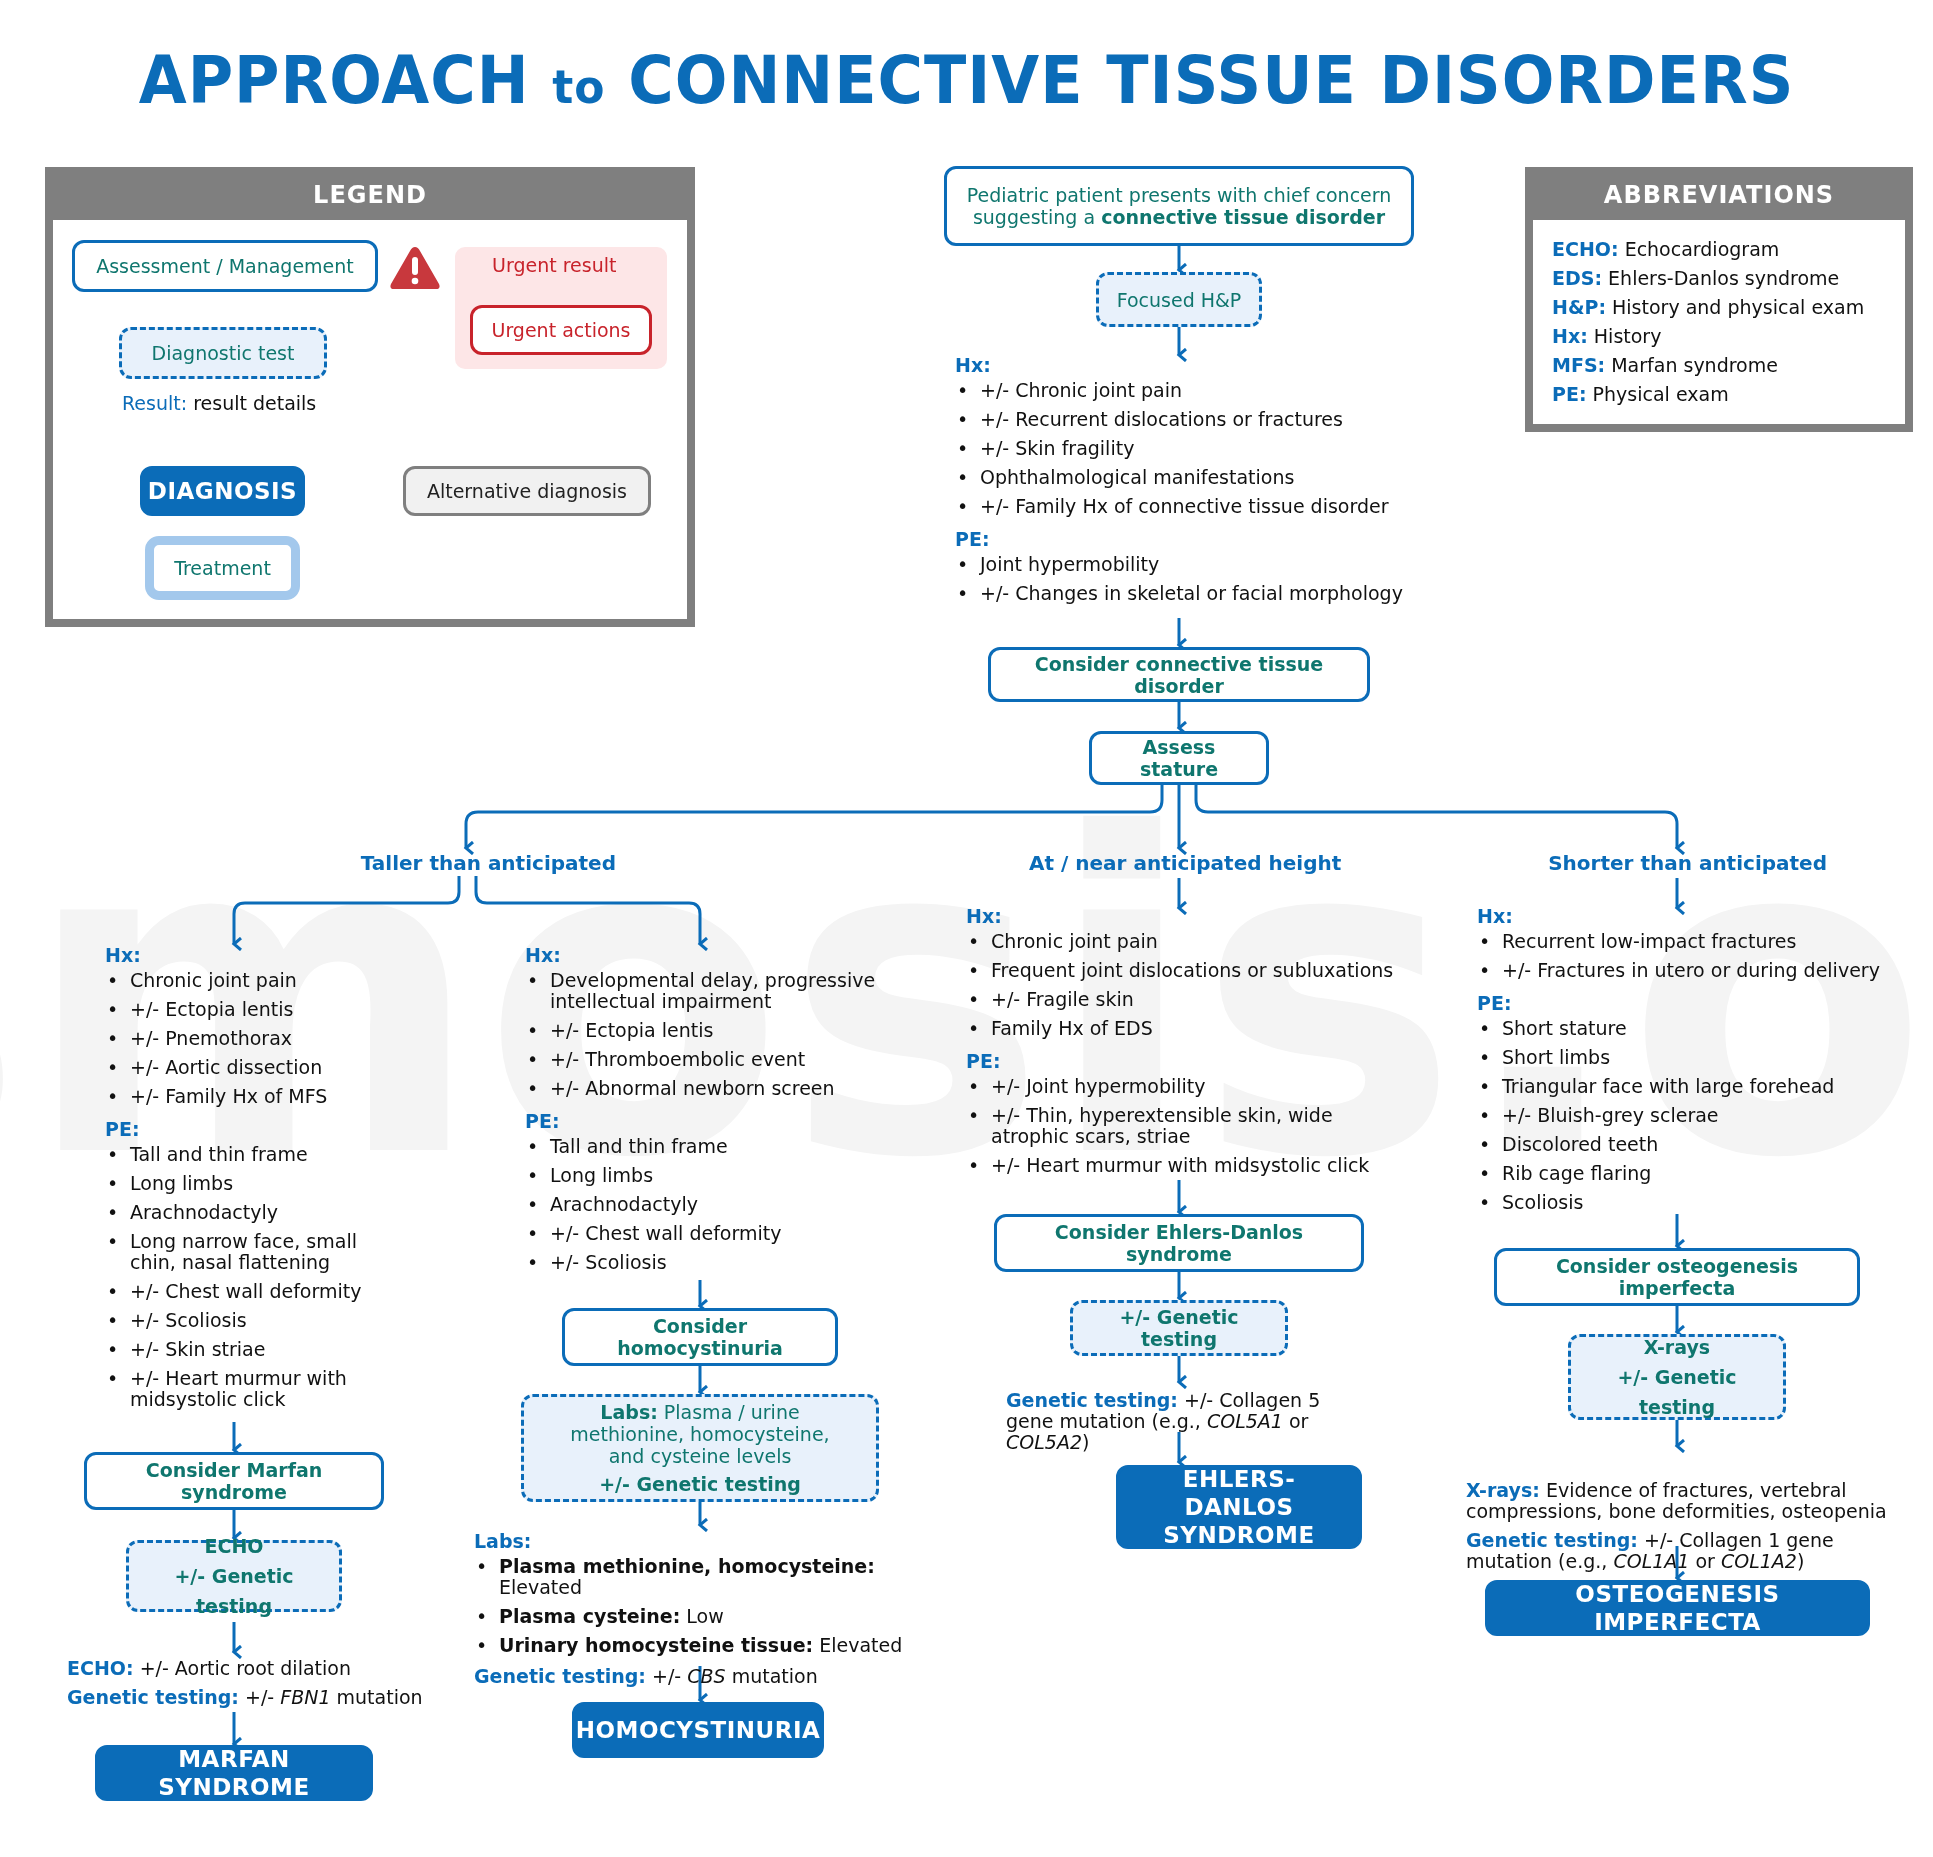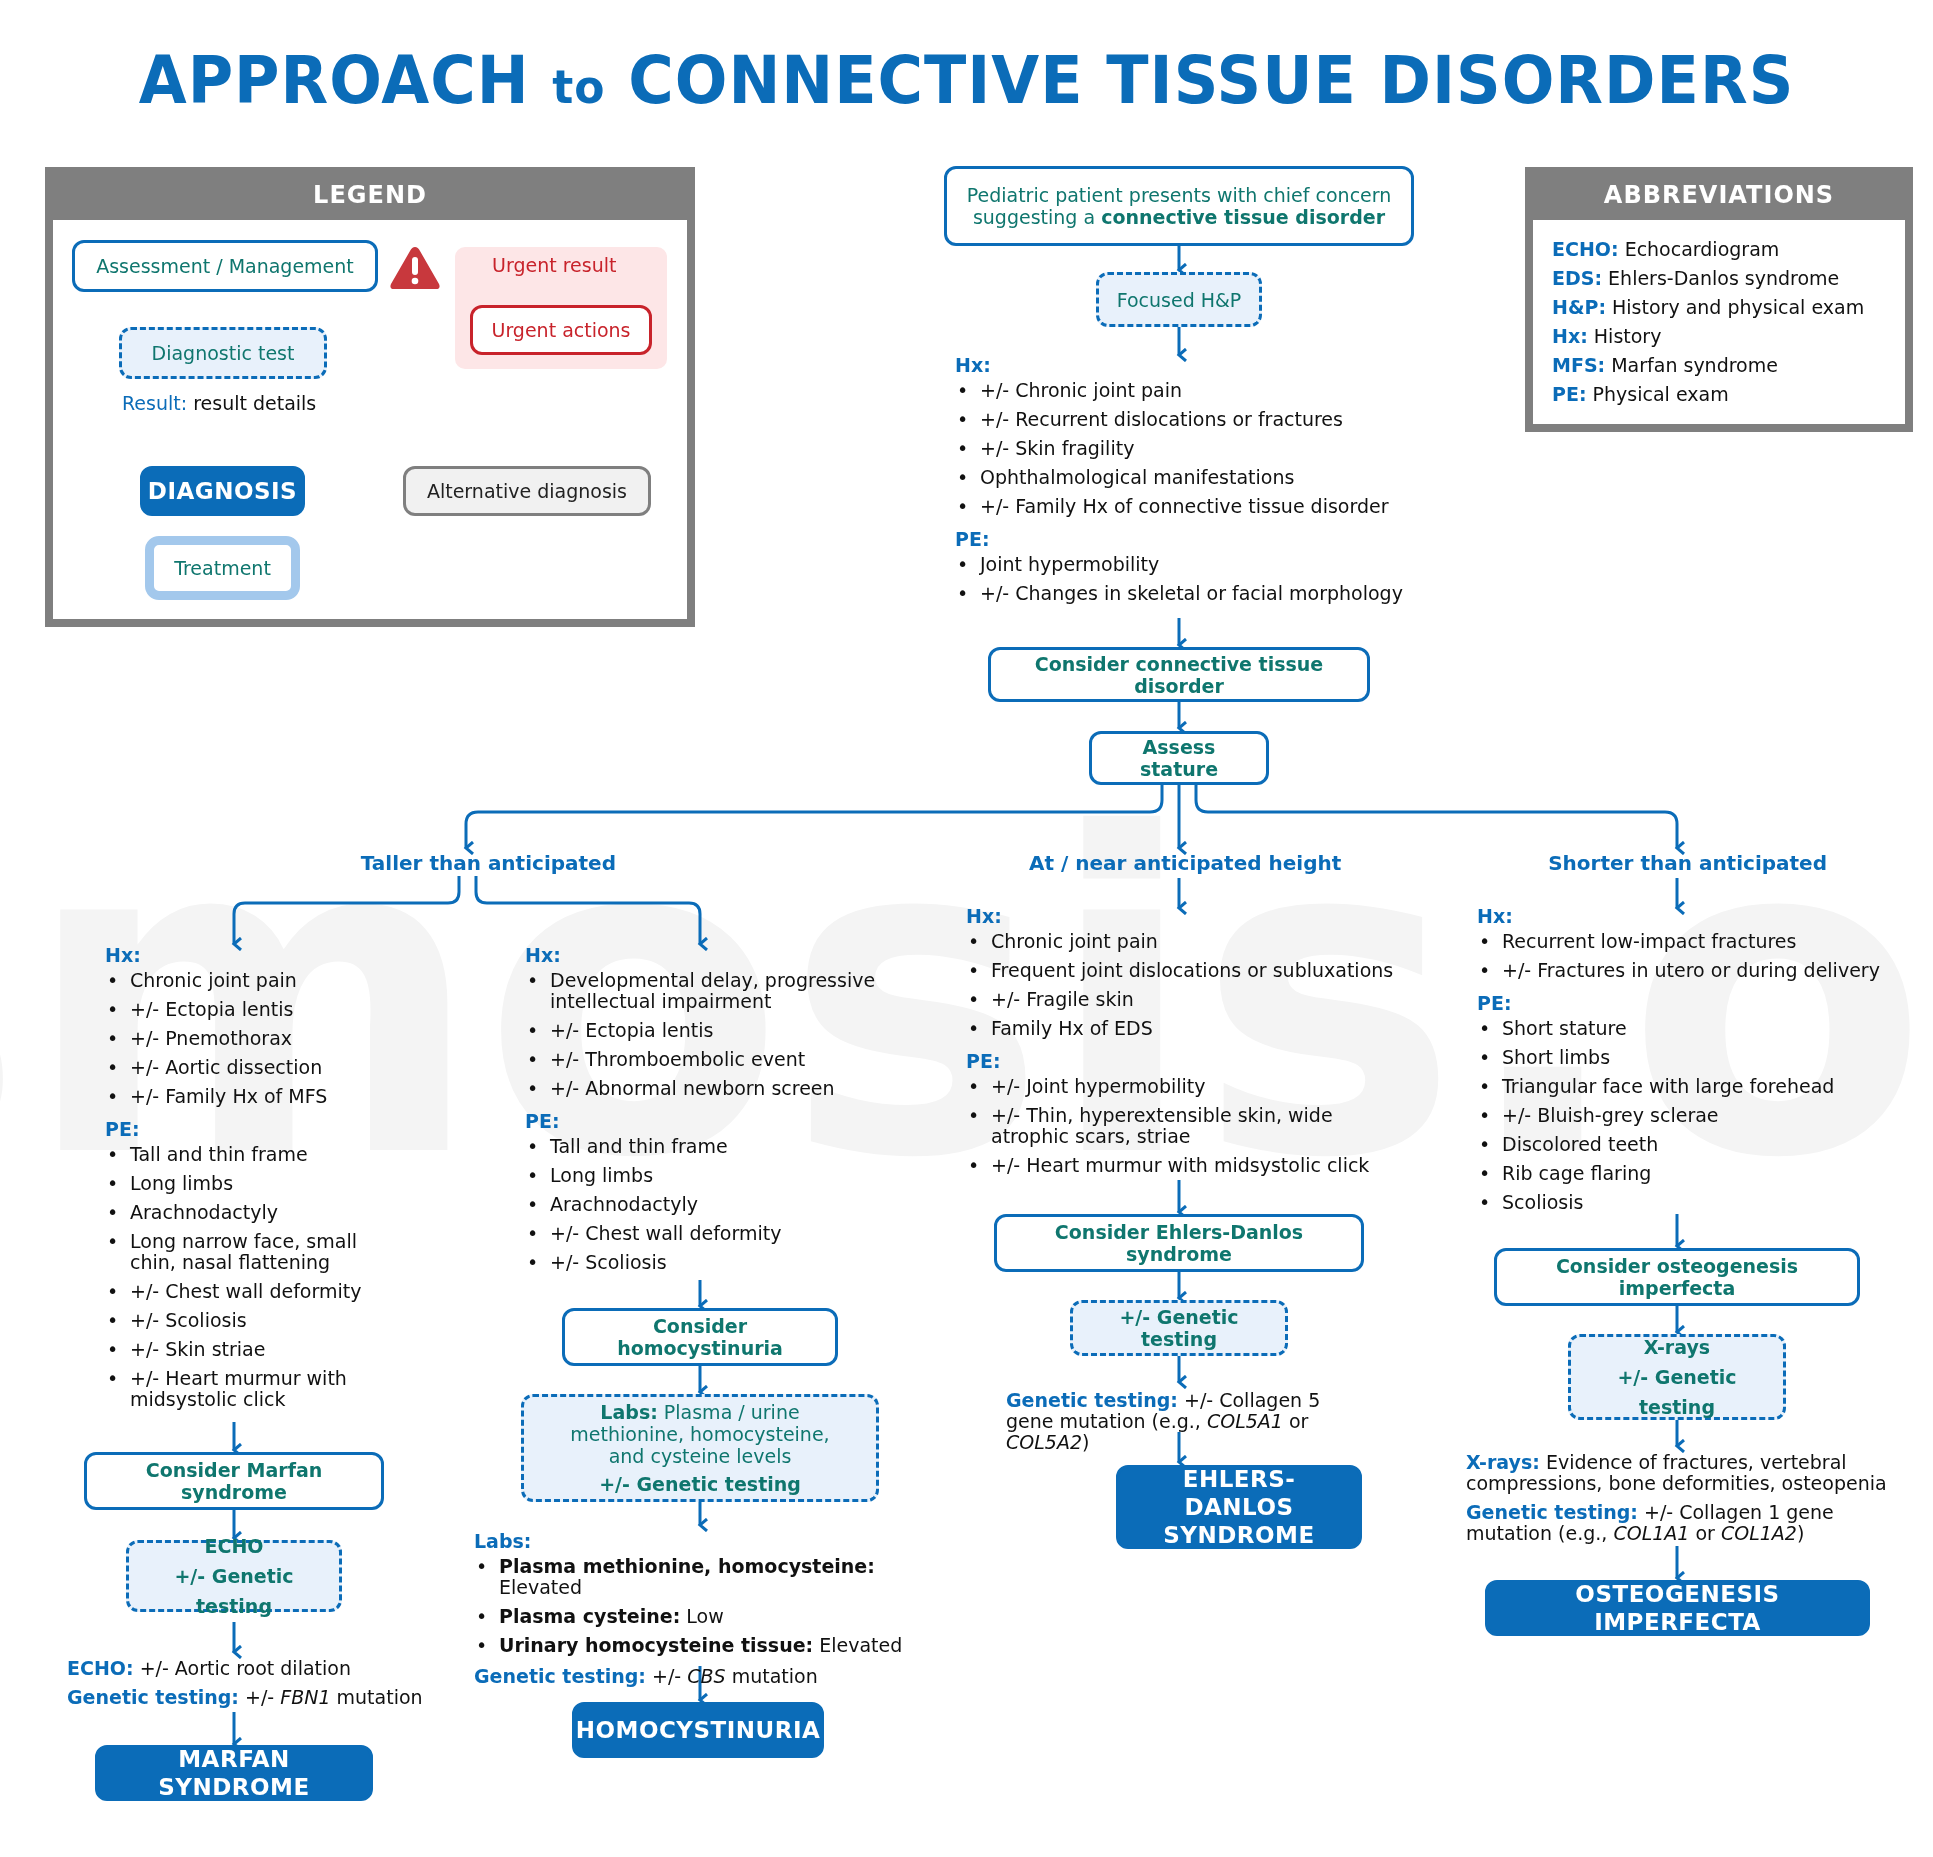--- a/index.html
+++ b/index.html
@@ -287,16 +287,16 @@
     <li>Rib cage flaring</li>
     <li>Scoliosis</li>
   </ul>
 </div>
 <div class="box" style="left:1494px; top:1248px; width:366px; height:58px;">Consider osteogenesis imperfecta</div>
 <div class="box dash" style="left:1568px; top:1334px; width:218px; height:86px; flex-direction:column; line-height:30px;">
   <div>X-rays</div>
   <div>+/- Genetic testing</div>
 </div>
 <div class="txt" style="left:1466px; top:1452px; width:430px; line-height:21px;">
-  <div style="margin-bottom:8px;"><span class="lbl">X-rays:</span> <span>Evidence of fractures, vertebral compressions, bone deformities, osteopenia</span></div>
+  <div style="margin-bottom:8px;margin-top:28px;"><span class="lbl">X-rays:</span> <span>Evidence of fractures, vertebral compressions, bone deformities, osteopenia</span></div>
   <div style="width:380px;"><span class="lbl">Genetic testing:</span> <span>+/- Collagen 1 gene mutation (e.g., </span><i>COL1A1</i><span> or </span><i>COL1A2</i><span>)</span></div>
 </div>
 <div class="box diag" style="left:1485px; top:1580px; width:385px; height:56px;">OSTEOGENESIS IMPERFECTA</div>
 
 </body></html>

